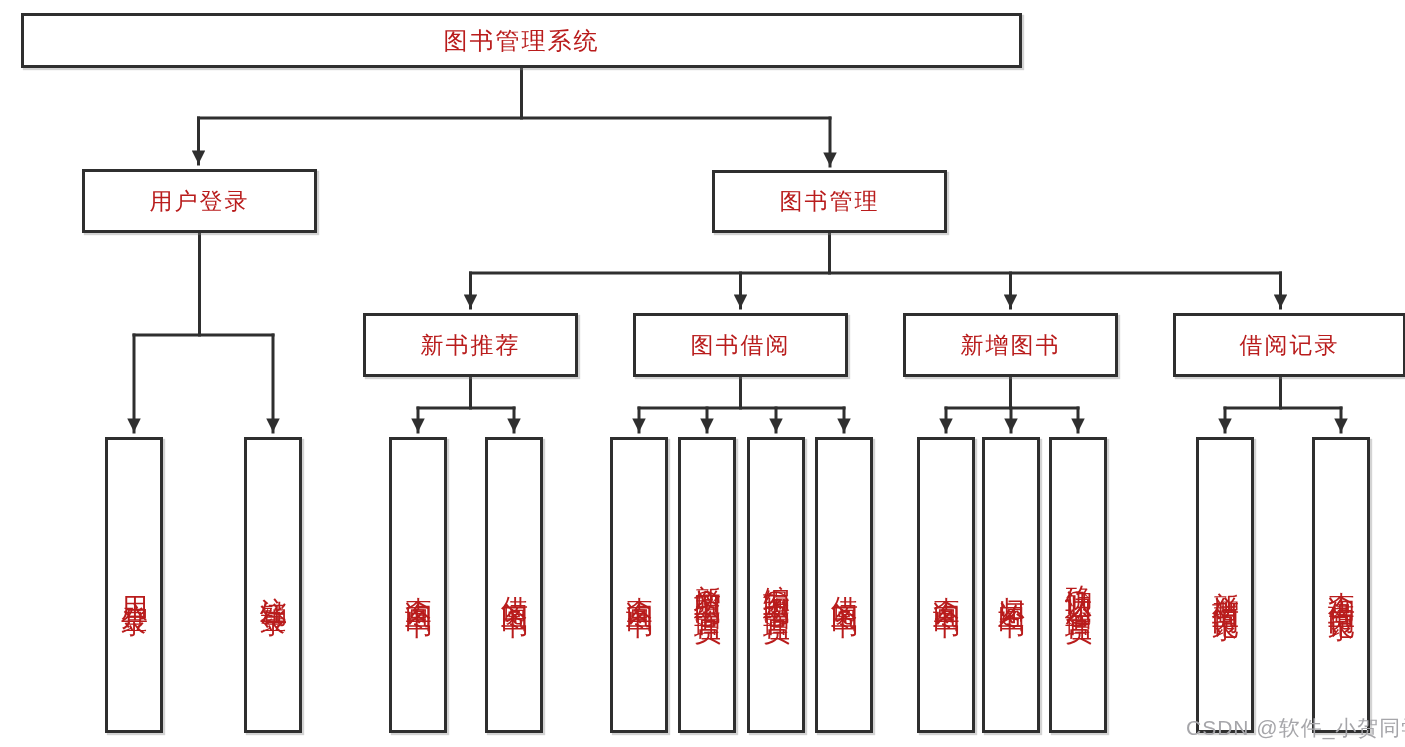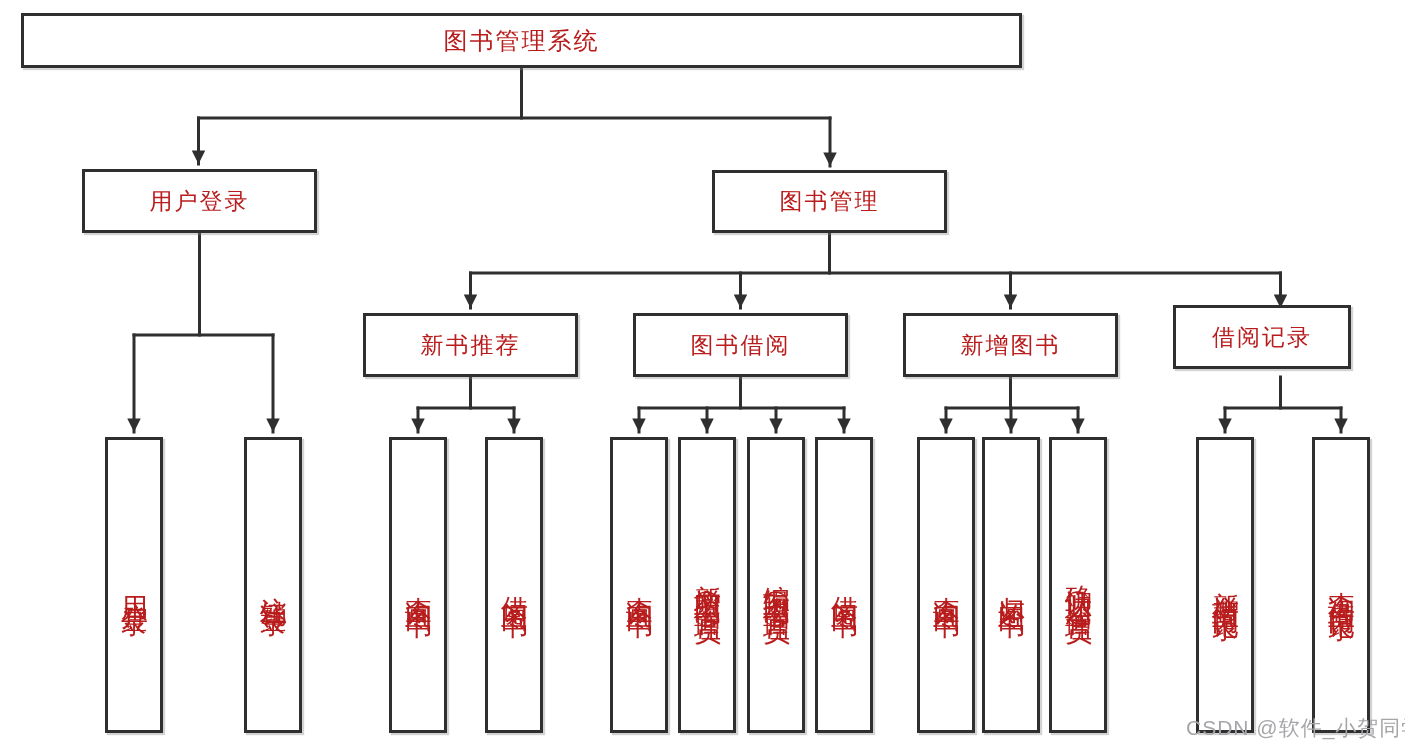--- a/index.html
+++ b/index.html
@@ -114,21 +114,21 @@
 
   <div class="node h" style="left:633px;top:313px;width:215px;height:64px">
     <span class="lbl">图书借阅</span>
   </div>
   <div class="node h" style="left:363px;top:313px;width:215px;height:64px">
     <span class="lbl">新书推荐</span>
   </div>
   <div class="node h" style="left:903px;top:313px;width:215px;height:64px">
     <span class="lbl">新增图书</span>
   </div>
-  <div class="node h" style="left:1173px;top:305px;width:178px;height:64px">
+  <div class="node h" style="left:1173px;top:313px;width:233px;height:64px">
     <span class="lbl">借阅记录</span>
   </div>
 
   <div class="node v" style="left:105px;top:437px;width:58px;height:296px">
     <span class="lbl">用户登录</span>
   </div>
   <div class="node v" style="left:244px;top:437px;width:58px;height:296px">
     <span class="lbl">注销登录</span>
   </div>
 

